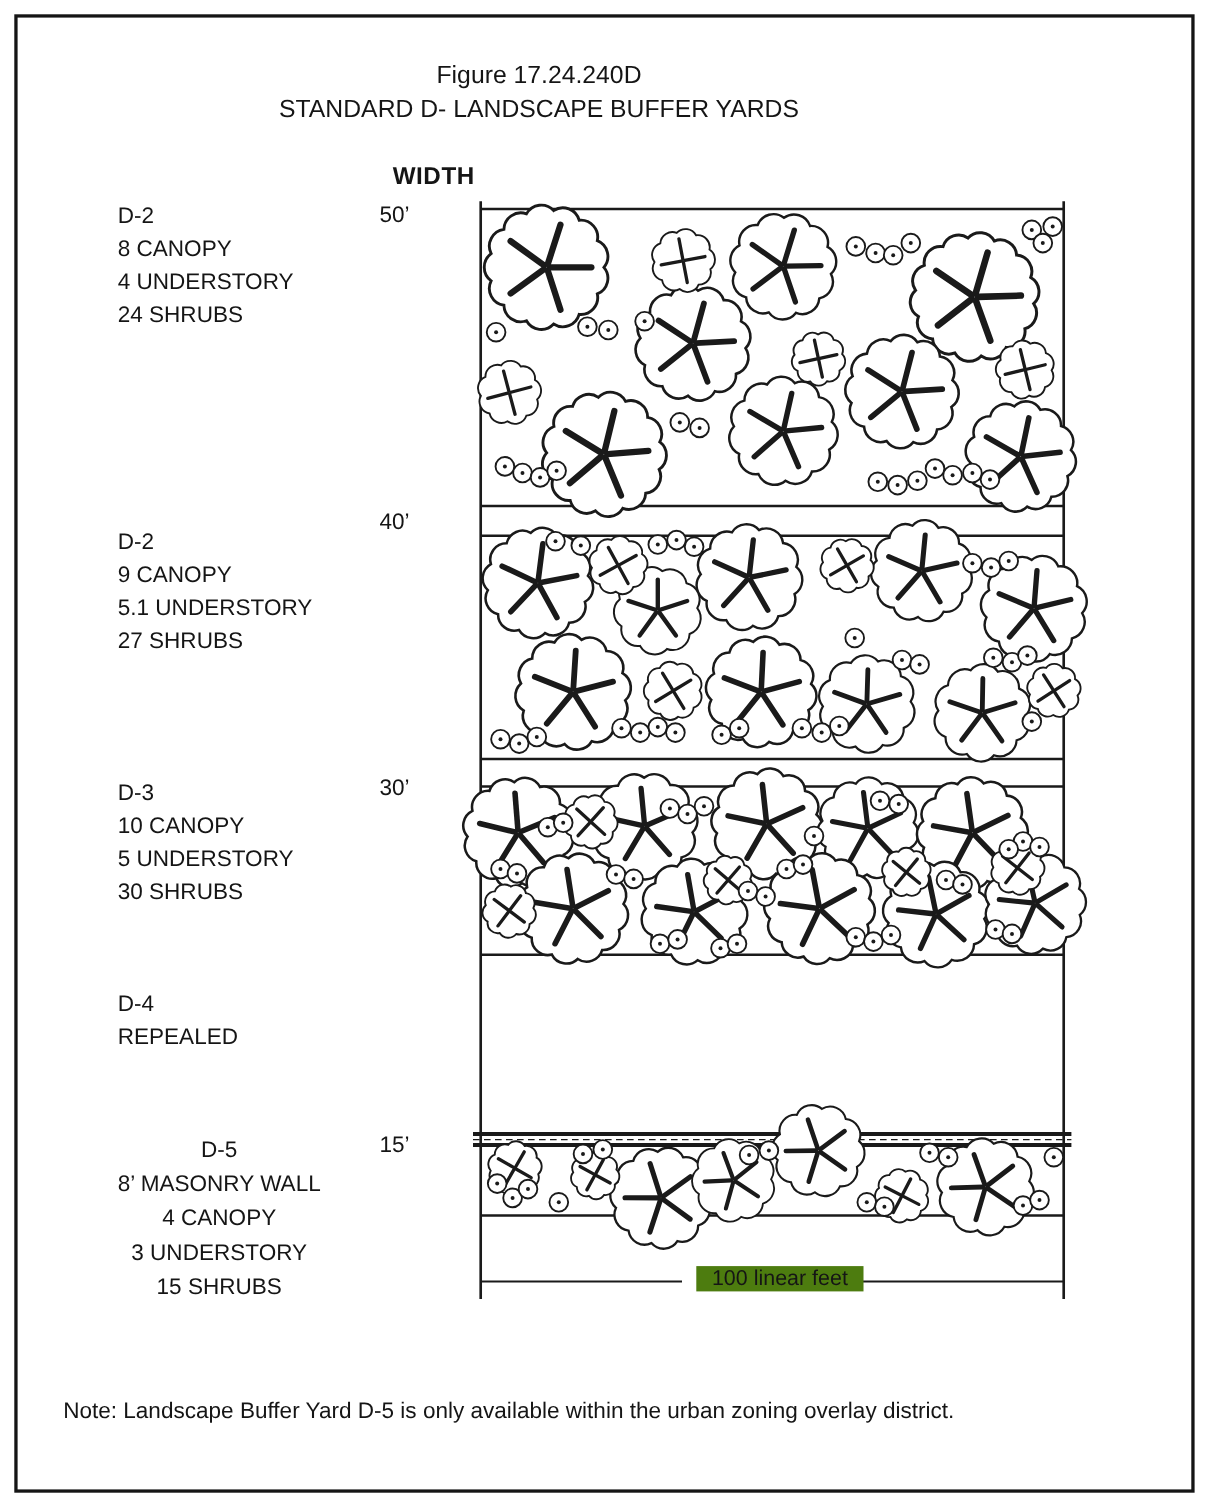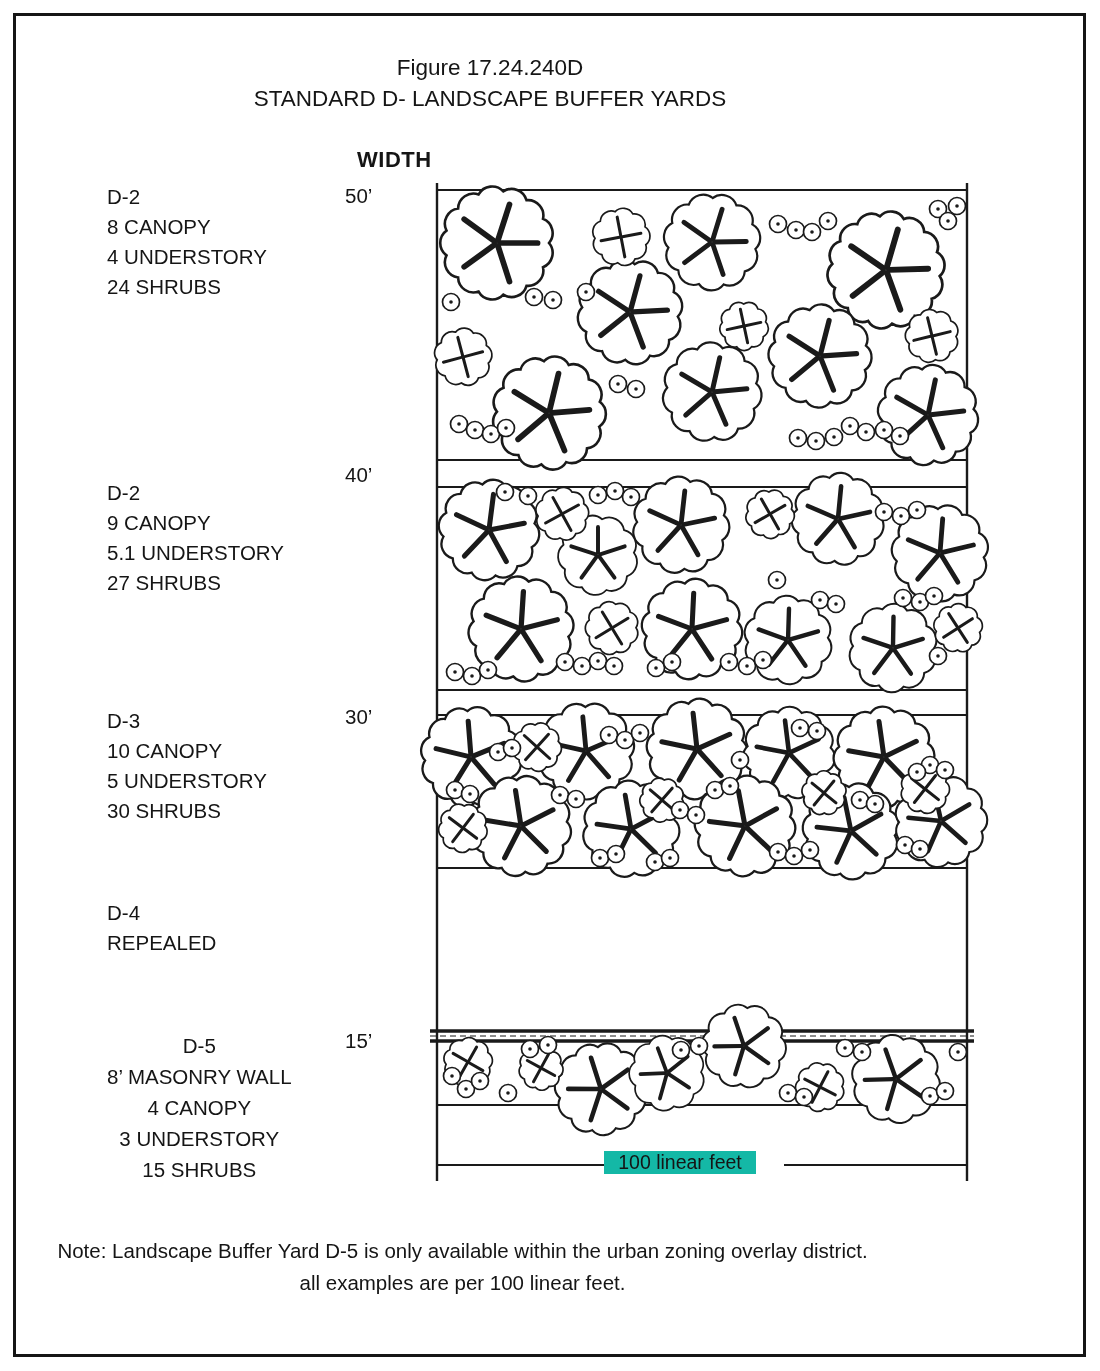--- a/index.html
+++ b/index.html
@@ -23,25 +23,25 @@
   #diagram-svg { position:absolute; left:0; top:0; }
   .sec-label {
     position:absolute; left:107px; font-size:20.5px; line-height:30px; color:#151515;
   }
   .sec-label.d5 { line-height:31px;text-align:center; }
   .wlabel {
     position:absolute; left:345px; width:67px; text-align:left;
     font-size:20.5px; color:#151515;
   }
   .dim-label {
-    position:absolute; top:1151px; left:604px; width:152px; text-align:center;
-    font-size:19.5px; color:#151515; background:#14b8a6;
+    position:absolute; top:1151px; left:633px; width:152px; text-align:center;
+    font-size:19.5px; color:#151515; background:#4d7c0f;
   }
   .note {
-    position:absolute; top:1235px; left:0; width:925px; text-align:center;
+    position:absolute; top:1267px; left:0; width:925px; text-align:center;
     font-size:20.5px; line-height:32px; color:#151515;
   }
 </style>
 </head>
 <body>
 
 <div class="frame"></div>
 
 <div class="title">
   <div>Figure 17.24.240D</div>
@@ -847,14 +847,13 @@
 
 <div class="wlabel" style="top:184px">50’</div>
 <div class="wlabel" style="top:463px">40’</div>
 <div class="wlabel" style="top:705px">30’</div>
 <div class="wlabel" style="top:1029px">15’</div>
 
 <div class="dim-label">100 linear feet</div>
 
 <div class="note">
   <div>Note: Landscape Buffer Yard D-5 is only available within the urban zoning overlay district.</div>
-  <div>all examples are per 100 linear feet.</div>
 </div>
 
 </body></html>

